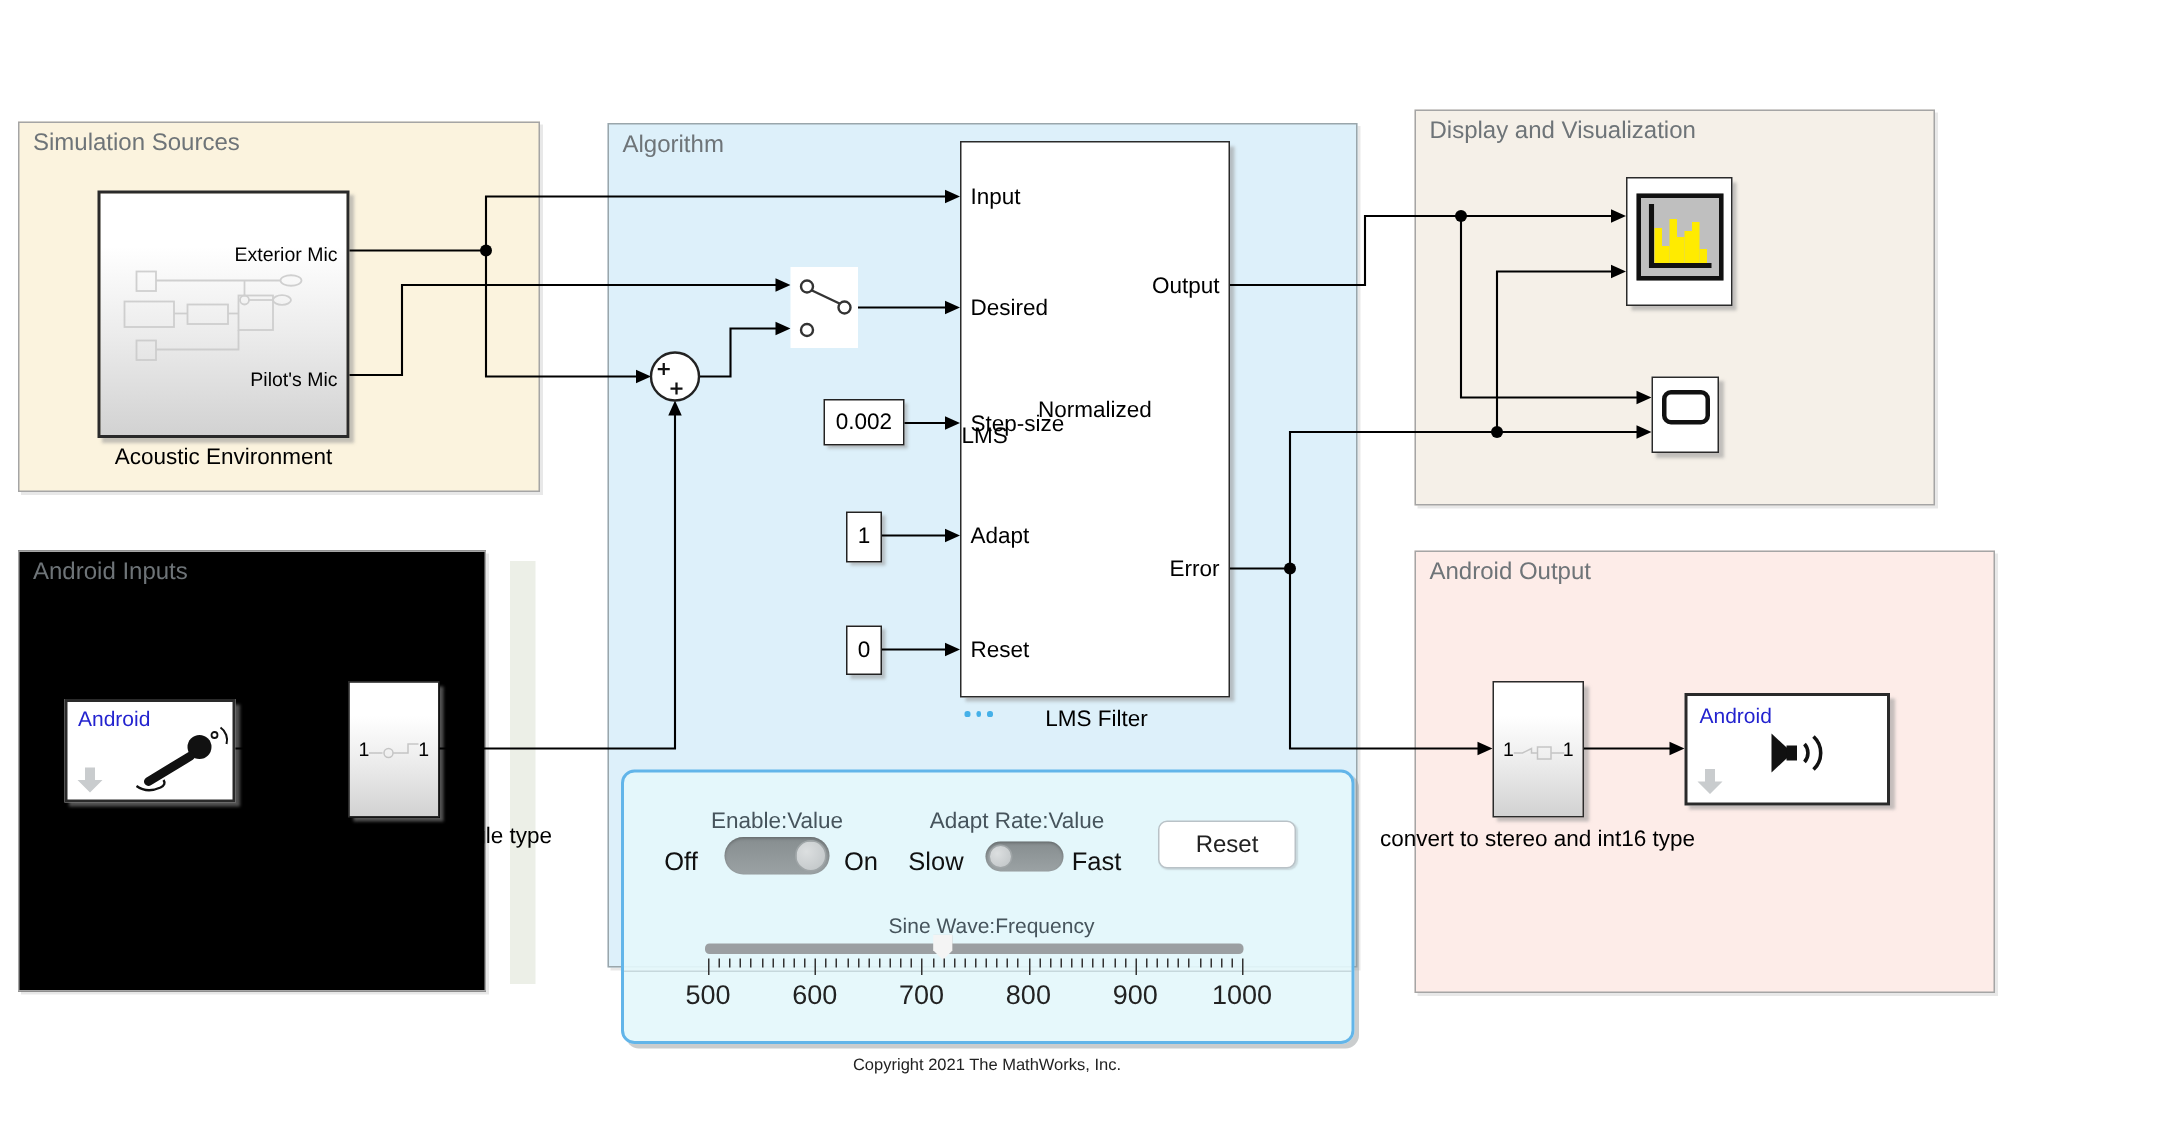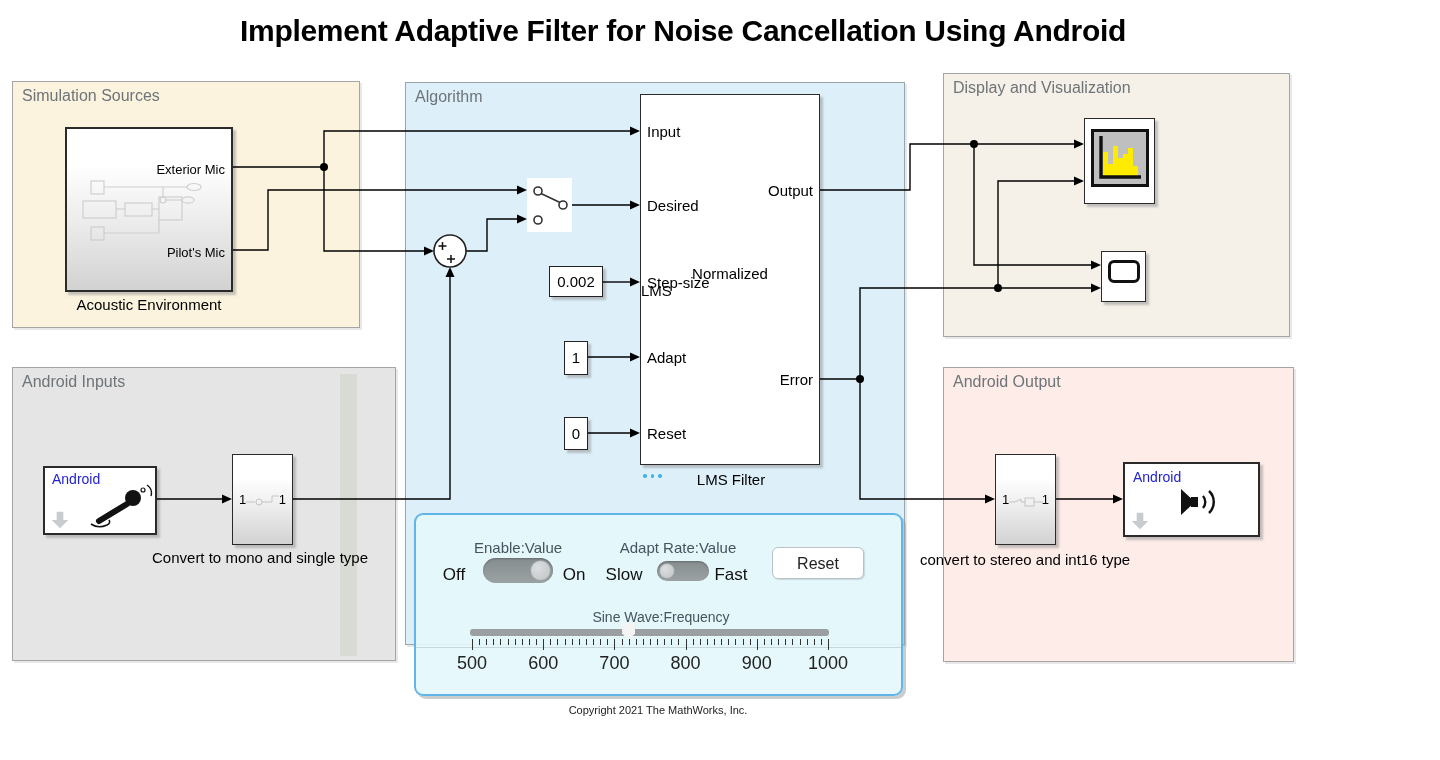--- a/index.html
+++ b/index.html
@@ -67,40 +67,39 @@
   .spectrum-screen { position:absolute; left:6px; top:10px; width:58px; height:58px;
                      border:3px solid #111; background:#bfbfbf; }
   .scope-screen { position:absolute; left:6px; top:8px; width:32px; height:23px;
                   border:3px solid #111; border-radius:6px; background:#fff; }
 </style>
 </head>
 <body>
 
 <div id="canvas">
 
-  <div class="title">Implement Adaptive Filter for Noise Cancellation Using Android</div>
 
   <div class="region" style="left:12px; top:81px; width:348px; height:247px; background:#fbf3de;">
     <div class="region-label">Simulation Sources</div>
   </div>
 
   <div class="region" style="left:405px; top:82px; width:500px; height:563px; background:#ddf0fa; border-color:#9aa6ab;">
     <div class="region-label">Algorithm</div>
   </div>
 
   <div class="region" style="left:943px; top:73px; width:347px; height:264px; background:#f5f0e8;">
     <div class="region-label">Display and Visualization</div>
   </div>
 
-  <div class="region" style="left:12px; top:367px; width:384px; height:294px; background:#e5e5e5;">
+  <div class="region" style="left:12px; top:367px; width:312px; height:294px; background:#000000;">
     <div class="region-label">Android Inputs</div>
     <div class="band" style="left:327px; top:6px; width:17px; height:282px;"></div>
   </div>
 
-  <div class="region" style="left:943px; top:367px; width:351px; height:295px; background:#fdece8;">
+  <div class="region" style="left:943px; top:367px; width:387px; height:295px; background:#fdece8;">
     <div class="region-label">Android Output</div>
   </div>
 
   <div class="block" style="left:65px; top:127px; width:168px; height:165px;
        background:linear-gradient(180deg,#ffffff 22%,#ececec 58%,#d2d2d2 100%); border-width:2px;">
     <svg width="166" height="161" viewBox="0 0 166 161">
       <g stroke="#c9c9c9" fill="none" stroke-width="1.2" opacity="0.85">
         <rect x="24" y="52" width="13" height="13"></rect>
         <path d="M37,58 H120"></path>
           <ellipse cx="127" cy="58" rx="7" ry="3.5"></ellipse>

